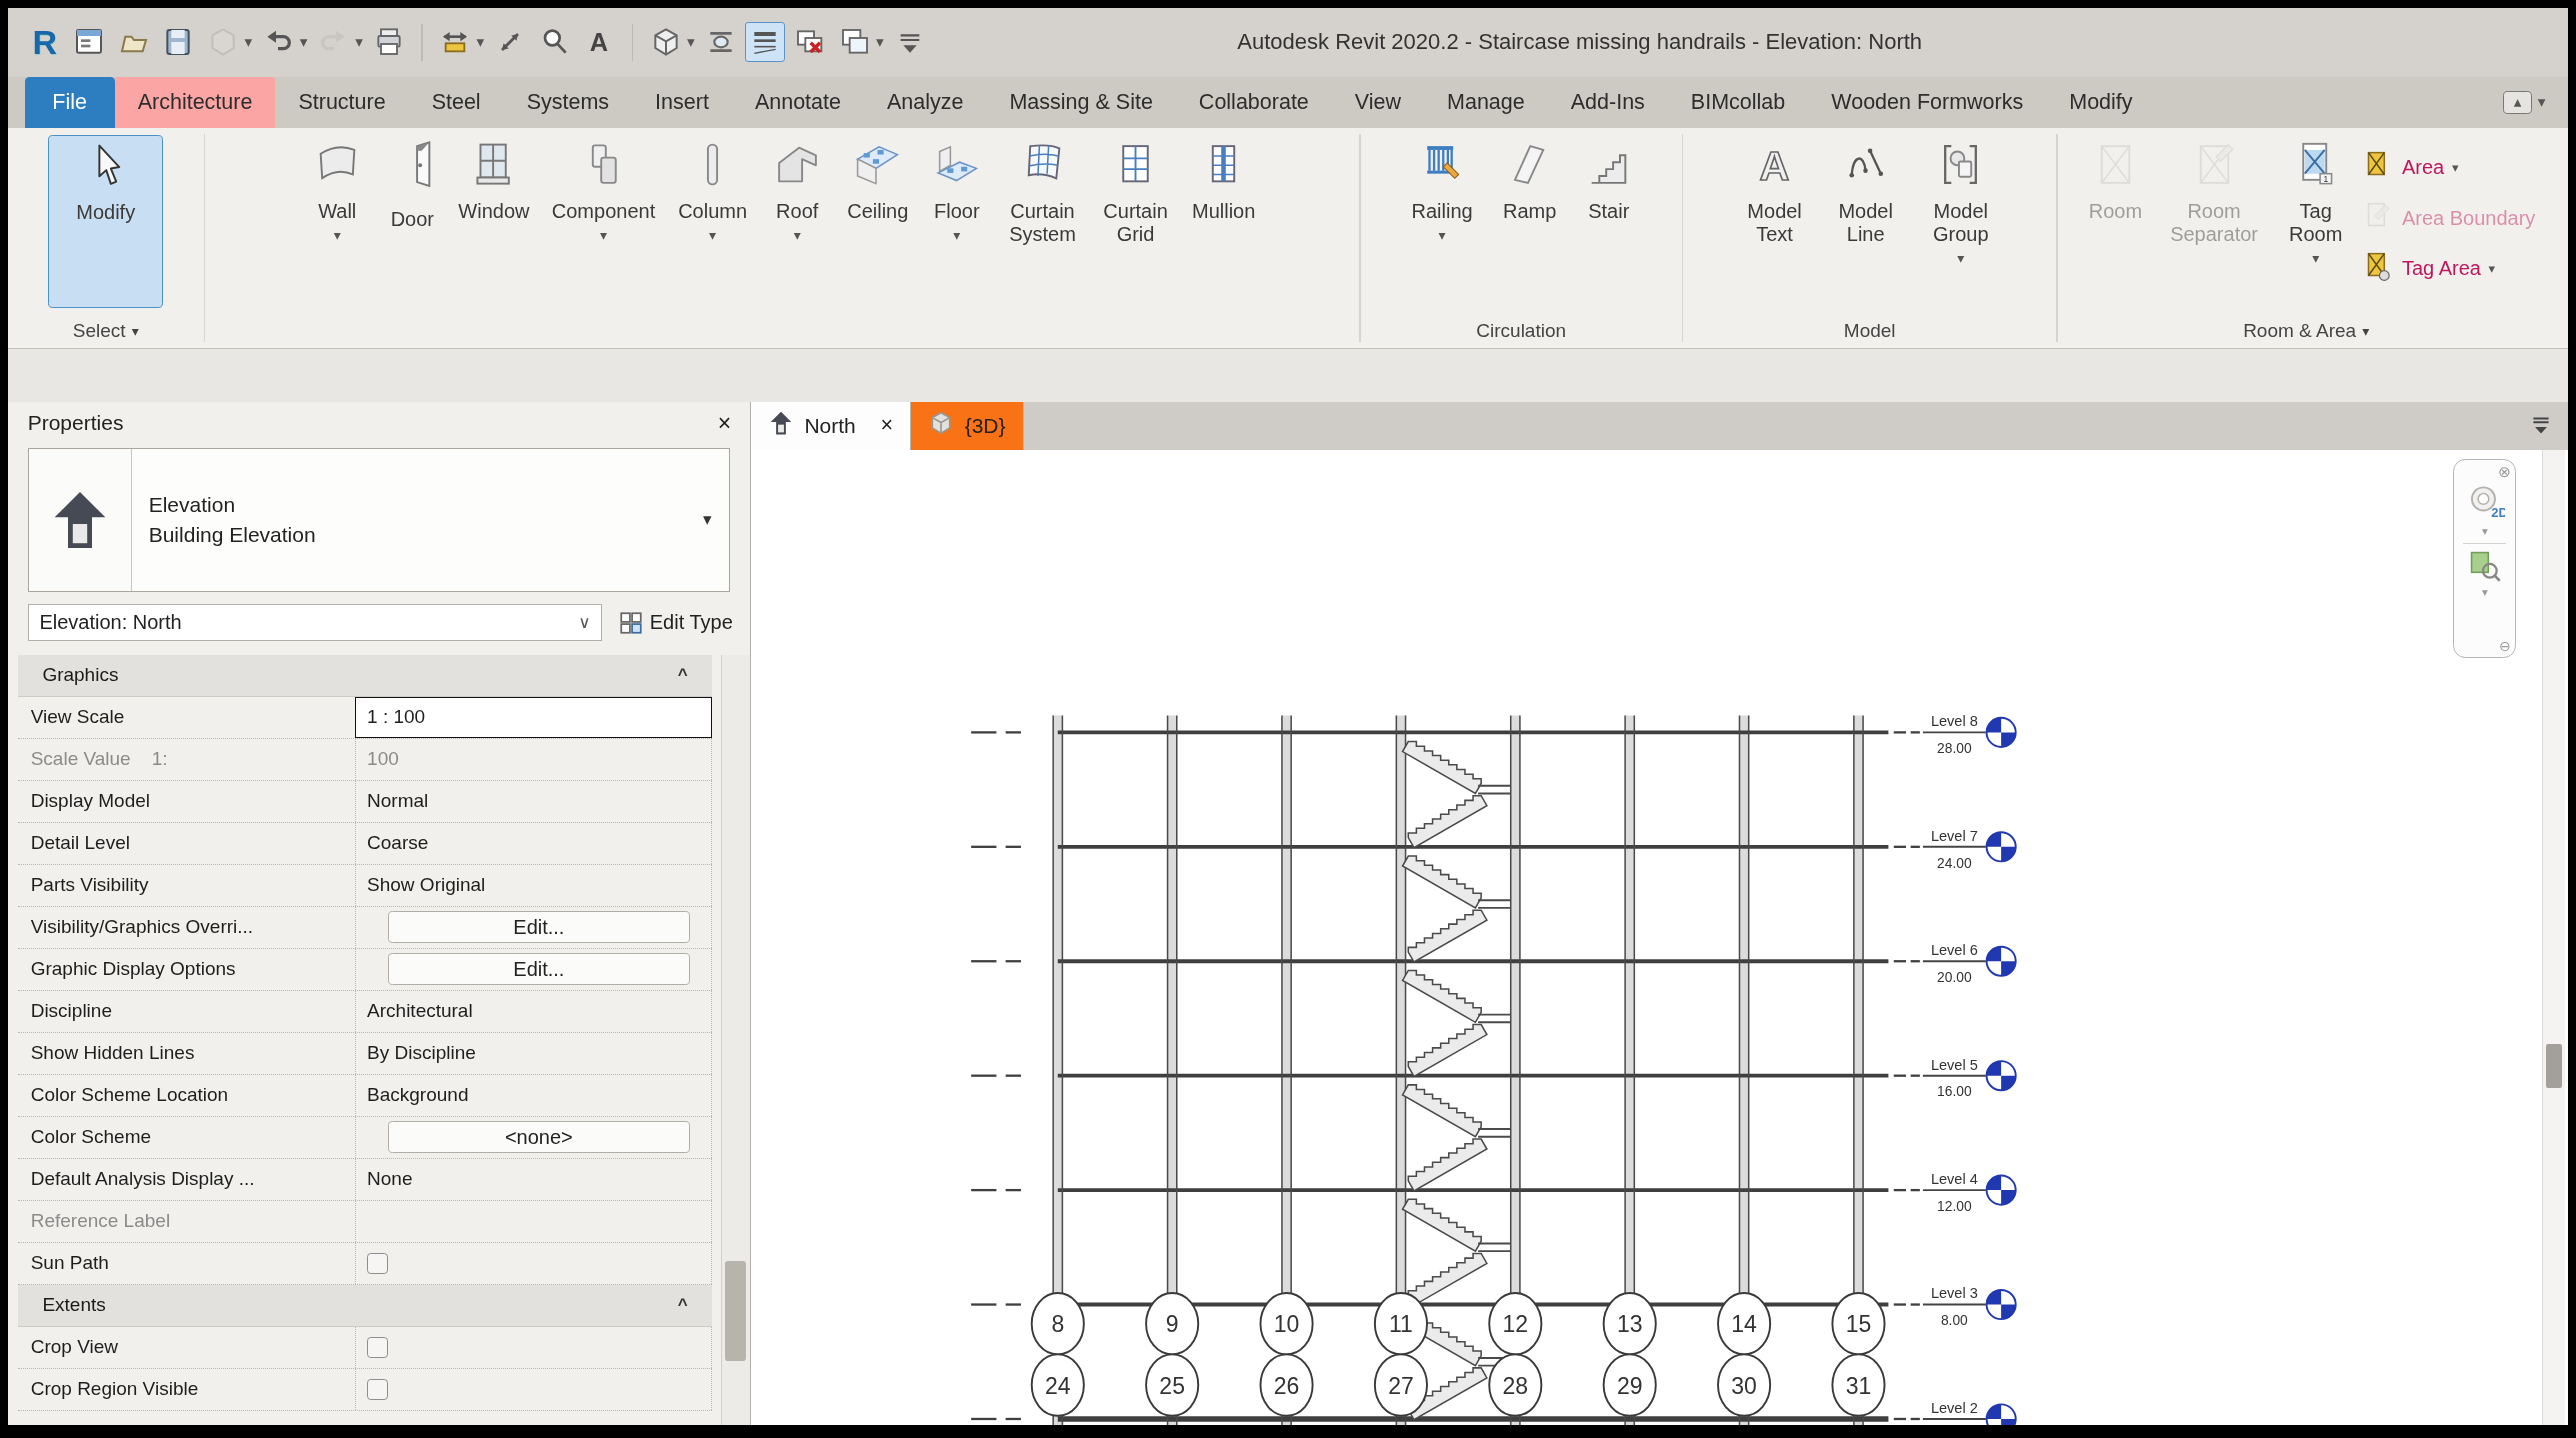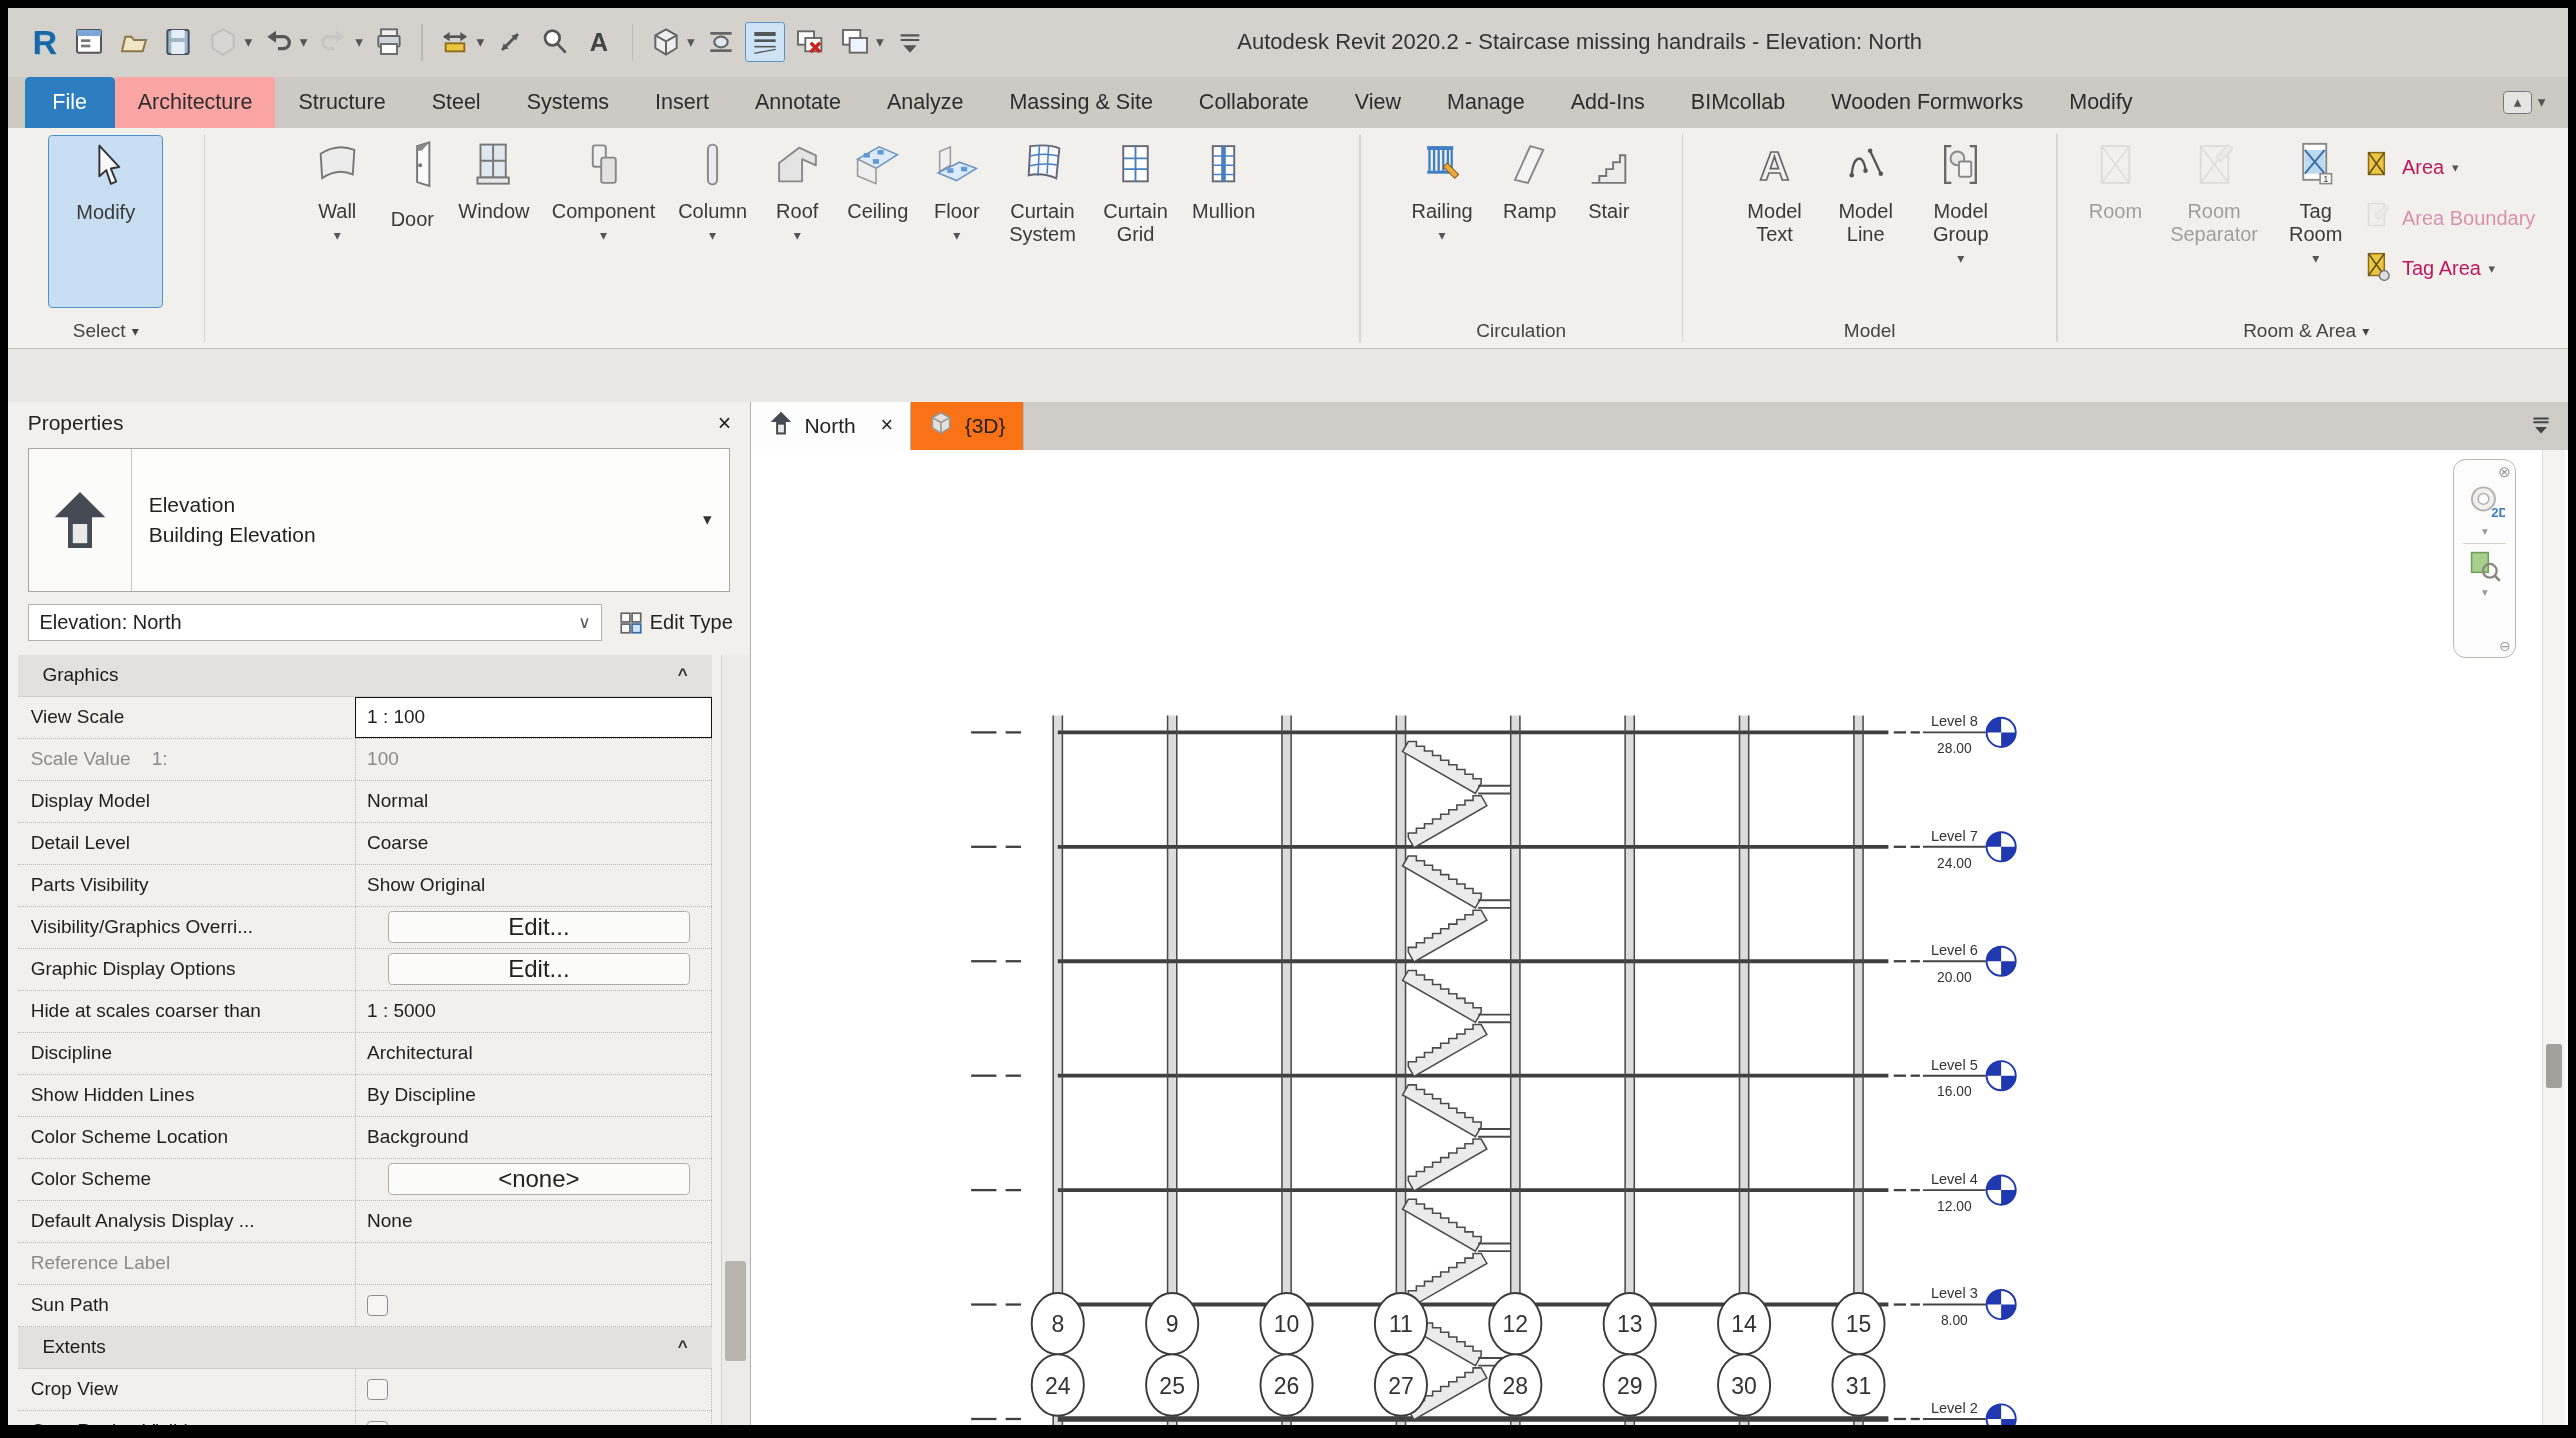--- a/index.html
+++ b/index.html
@@ -64,21 +64,21 @@
   .combo .chev{margin-left:auto;color:#555;font-size:17px;}
   .edittype{display:flex;align-items:center;gap:6.1px;font-size:20px;color:#222;white-space:nowrap;padding:3.1px 4.6px;}
   .edittype svg{width:26px;height:26px;}
 
   .ptable{position:absolute;left:10.7px;right:38px;top:253px;bottom:0;}
   .prow{height:42px;display:flex;align-items:center;border-bottom:0.8px dotted #b9b6b0;position:relative;}
   .prow .pl{width:337px;padding-left:12.3px;font-size:19px;color:#1e1e1e;white-space:nowrap;overflow:hidden;}
   .prow .pv{flex:1;height:100%;display:flex;align-items:center;padding-left:10.7px;font-size:19px;color:#1e1e1e;border-left:0.8px dotted #b9b6b0;border-right:0.8px dotted #b9b6b0;}
   .prow .gray{color:#8b8b8b;}
   .pv.selcell{border:1.5px solid #111;background:#fff;}
-  .pbtn{margin:0 auto;width:88%;height:32px;border:1.5px solid #b0ada6;border-radius:4.6px;background:#fbfbfa;font-size:24px;color:#222;display:flex;align-items:center;justify-content:center;}
+  .pbtn{margin:0 auto;width:88%;height:32px;border:1.5px solid #b0ada6;border-radius:4.6px;background:#fbfbfa;font-size:20px;color:#222;display:flex;align-items:center;justify-content:center;}
   .pcheck{width:21px;height:21px;border:1.5px solid #8d8d8d;border-radius:3.8px;background:#f6f5f4;}
   .psec{height:42px;background:#e3e1dd;display:flex;align-items:center;padding:0 24px;font-size:19px;color:#1a1a1a;border-bottom:0.8px solid #cfccc6;}
   .psec .car{margin-left:auto;font-weight:bold;color:#333;font-size:17px;}
   .pscroll{position:absolute;right:0;top:253px;bottom:0;width:29px;background:#edebe8;border-left:0.8px solid #d2cfc9;}
   .pscroll .thumb{position:absolute;left:3.8px;right:3.8px;top:606px;height:100px;background:#b7b3ad;border-radius:3.1px;}
 
   
   .canvas{position:absolute;left:742px;top:0;right:0;bottom:0;border-left:0.8px solid #b3afaa;}
   .viewtabs{position:absolute;left:0;top:0;right:0;height:48px;background:#cfccc7;display:flex;align-items:stretch;}
   .vtab{display:flex;align-items:center;gap:10.7px;padding:0 17px;font-size:21px;color:#222;background:#f97316;border-right:0.8px solid #b9b6b0;}
@@ -602,26 +602,20 @@
             <div class="prow">
               <div class="pl">Visibility/Graphics Overri...</div>
               <div class="pv">
                 <div class="pbtn">Edit...</div>
               </div>
             </div>
             <div class="prow">
               <div class="pl">Graphic Display Options</div>
               <div class="pv">
                 <div class="pbtn">Edit...</div>
-              </div>
-            </div>
-            <div class="prow">
-              <div class="pl">Hide at scales coarser than</div>
-              <div class="pv">
-                <span>1 : 5000</span>
               </div>
             </div>
             <div class="prow">
               <div class="pl">Discipline</div>
               <div class="pv">
                 <span>Architectural</span>
               </div>
             </div>
             <div class="prow">
               <div class="pl">Show Hidden Lines</div>

